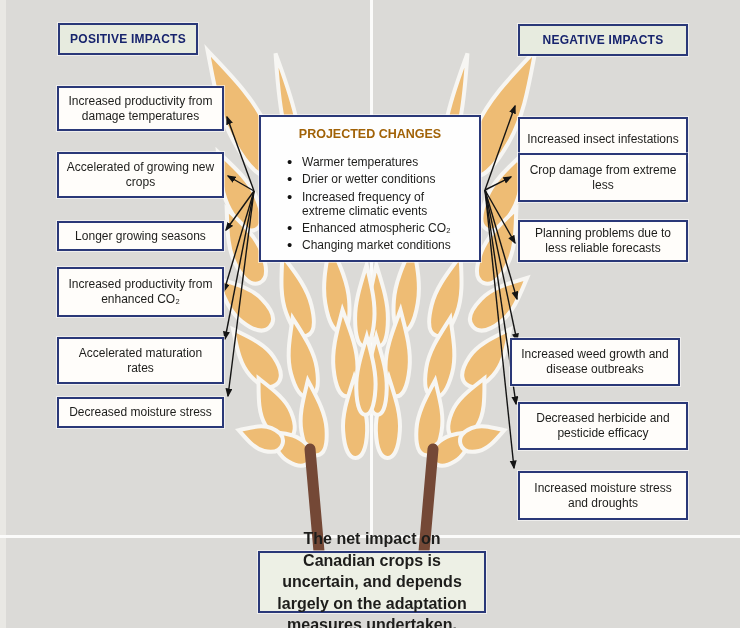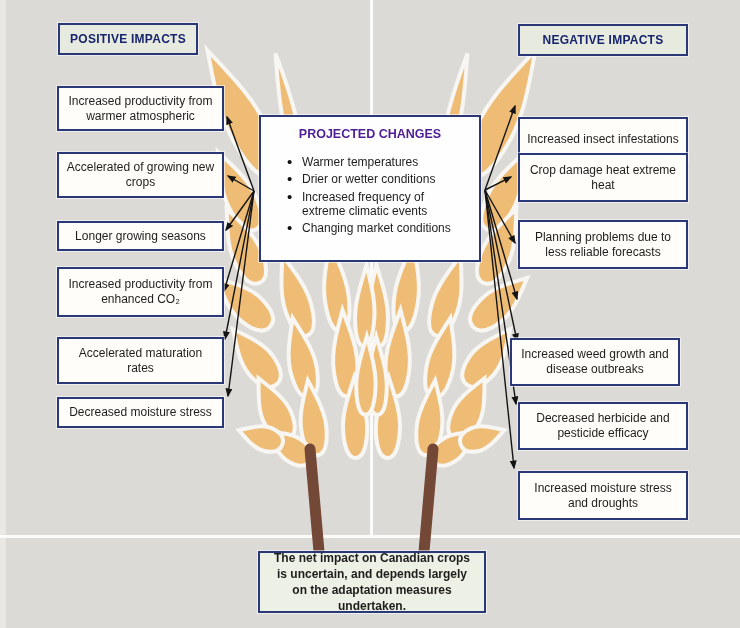--- a/index.html
+++ b/index.html
@@ -23,27 +23,27 @@
   }
   .header-box{
     background:var(--header-bg,#e7ebdf);
     color:var(--header-text,#17246d);
     font-weight:bold;font-size:12px;letter-spacing:.25px;
   }
   .center-box{
     flex-direction:column;align-items:stretch;justify-content:flex-start;
     background:#fefefe;padding:8px 10px 6px 10px;text-align:left;
   }
-  .center-title{text-align:center;font-weight:bold;font-size:12.5px;margin:2px 0 5px 0;color:#4c1d95;}
+  .center-title{text-align:center;font-weight:bold;font-size:12.5px;margin:2px 0 5px 0;color:#a16207;}
   ul.bullets{list-style:none;margin:8px;padding:0 0 0 6px;}
   ul.bullets li{position:relative;padding-left:17px;margin:0 0 2.5px 0;font-size:12px;line-height:1.22;}
   ul.bullets li::before{content:"\2022";position:absolute;left:2px;top:-2px;font-size:15px;color:#111;}
   .note-box{
     background:var(--note-bg,#edf0e5);
-    font-weight:bold;font-size:12px;line-height:1.35;padding:5px 8px;
+    font-weight:bold;font-size:16px;line-height:1.35;padding:5px 8px;
   }
   .edge-strip{position:absolute;left:0;top:0;width:6px;height:628px;background:#e9e8e4;z-index:1;}
 </style>
 </head>
 <body>
 
 <div id="stage">
 
   <div class="edge-strip"></div>
 
@@ -117,40 +117,41 @@
       <line x1="485" y1="190" x2="511" y2="177" marker-end="url(#ah)"></line>
       <line x1="485" y1="190" x2="515" y2="243" marker-end="url(#ah)"></line>
       <line x1="485" y1="190" x2="517" y2="299" marker-end="url(#ah)"></line>
       <line x1="485" y1="190" x2="517" y2="341" marker-end="url(#ah)"></line>
       <line x1="485" y1="190" x2="516" y2="404" marker-end="url(#ah)"></line>
       <line x1="485" y1="190" x2="514" y2="468" marker-end="url(#ah)"></line>
     </g>
   </svg>
 
   <div class="box header-box" style="left:58px;top:23px;width:140px;height:32px;">POSITIVE IMPACTS</div>
-  <div class="box" style="left:57px;top:86px;width:167px;height:45px;">Increased productivity from warmer atmospheric</div>
+  <div class="box" style="left:57px;top:86px;width:167px;height:45px;">Increased productivity from damage temperatures</div>
   <div class="box" style="left:57px;top:152px;width:167px;height:46px;">Accelerated of growing new crops</div>
   <div class="box" style="left:57px;top:221px;width:167px;height:30px;">Longer growing seasons</div>
   <div class="box" style="left:57px;top:267px;width:167px;height:50px;">Increased productivity from enhanced CO₂</div>
   <div class="box" style="left:57px;top:337px;width:167px;height:47px;">Accelerated maturation rates</div>
   <div class="box" style="left:57px;top:397px;width:167px;height:31px;">Decreased moisture stress</div>
 
   <div class="box header-box" style="left:518px;top:24px;width:170px;height:32px;">NEGATIVE IMPACTS</div>
   <div class="box" style="left:518px;top:85px;width:170px;height:45px;margin-top:32px;">Increased insect infestations</div>
-  <div class="box" style="left:518px;top:153px;width:170px;height:49px;">Crop damage heat extreme heat</div>
-  <div class="box" style="left:518px;top:220px;width:170px;height:49px;">Planning problems due to less reliable forecasts</div>
+  <div class="box" style="left:518px;top:153px;width:170px;height:49px;">Crop damage from extreme less</div>
+  <div class="box" style="left:518px;top:220px;width:170px;height:42px;">Planning problems due to less reliable forecasts</div>
   <div class="box" style="left:510px;top:338px;width:170px;height:48px;">Increased weed growth and disease outbreaks</div>
   <div class="box" style="left:518px;top:402px;width:170px;height:48px;">Decreased herbicide and pesticide efficacy</div>
   <div class="box" style="left:518px;top:471px;width:170px;height:49px;">Increased moisture stress and droughts</div>
 
   <div class="box center-box" style="left:259px;top:115px;width:222px;height:147px;">
     <div class="center-title">PROJECTED CHANGES</div>
     <ul class="bullets">
       <li>Warmer temperatures</li>
       <li>Drier or wetter conditions</li>
       <li>Increased frequency of extreme climatic events</li>
+      <li>Enhanced atmospheric CO₂</li>
       <li>Changing market conditions</li>
     </ul>
   </div>
 
   <div class="box note-box" style="left:258px;top:551px;width:228px;height:62px;">The net impact on Canadian crops is uncertain, and depends largely on the adaptation measures undertaken.</div>
 
 </div>
 
 </body></html>

